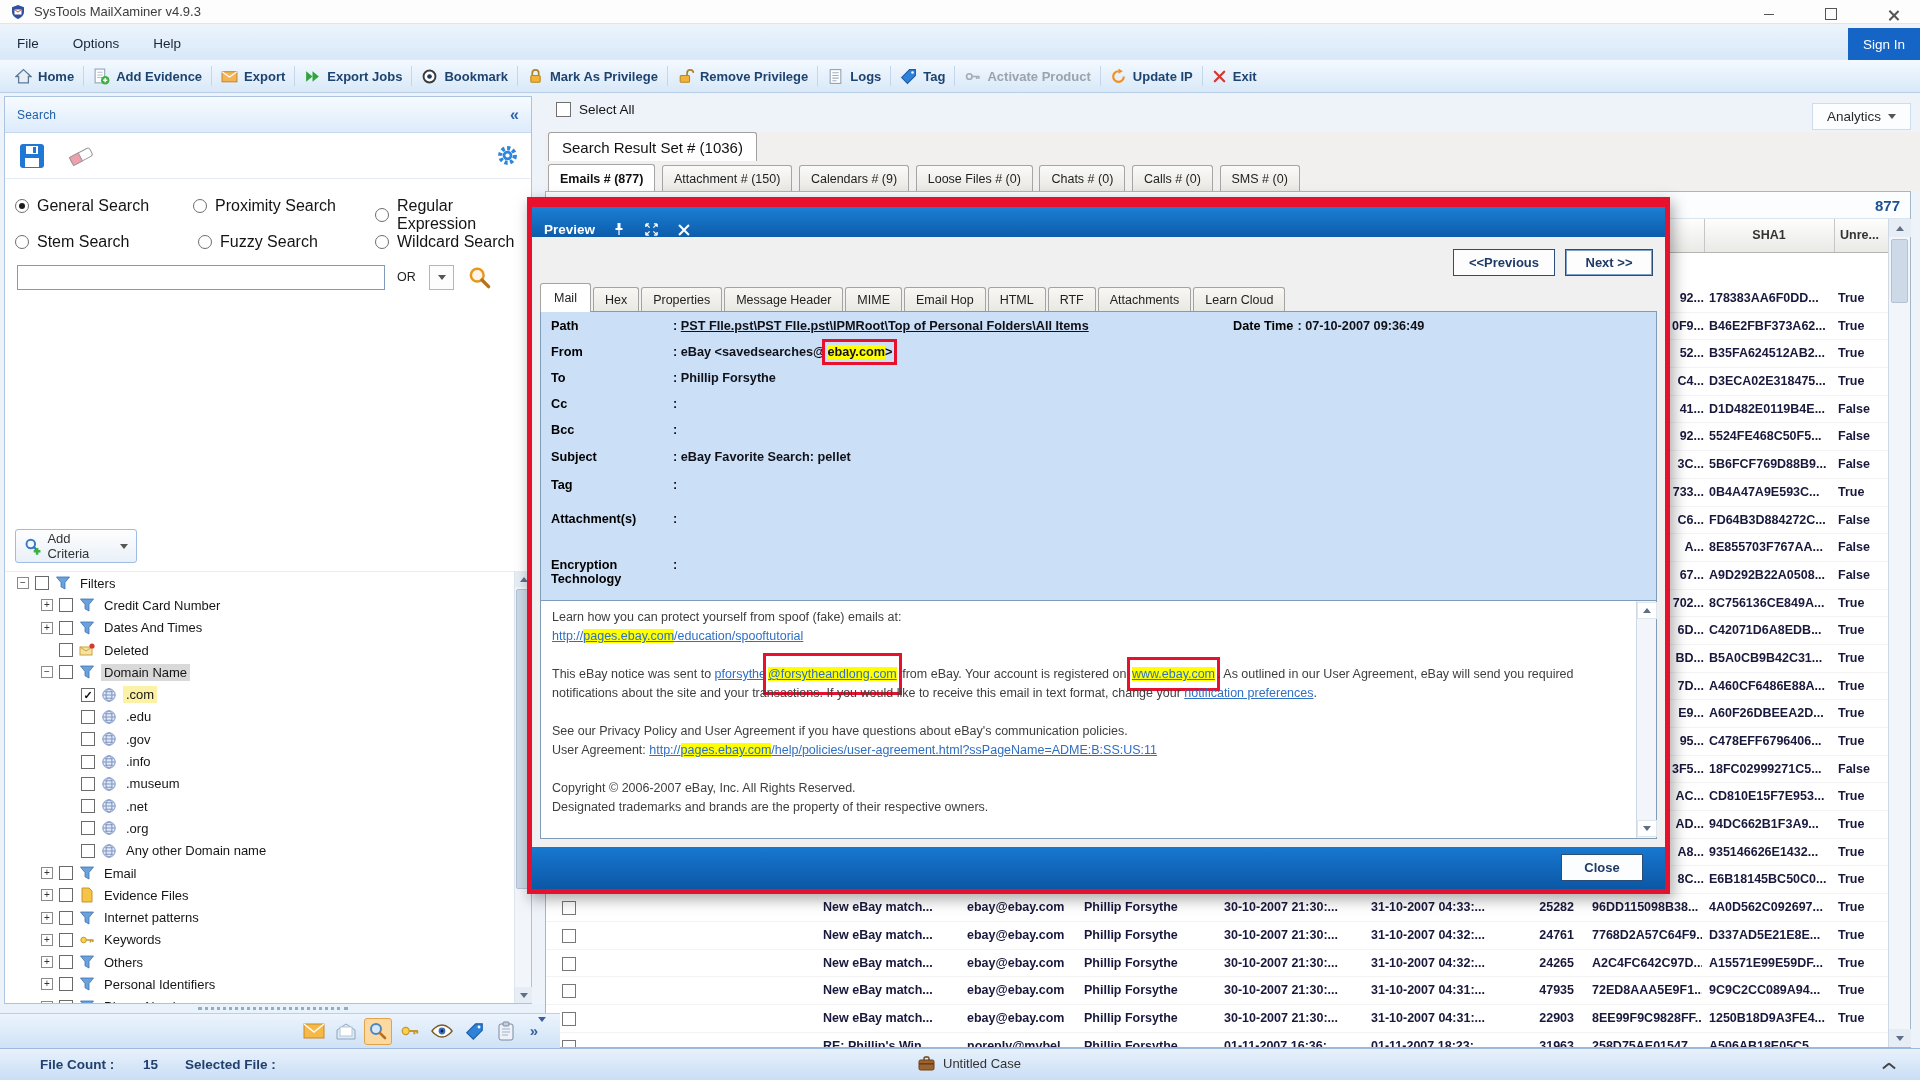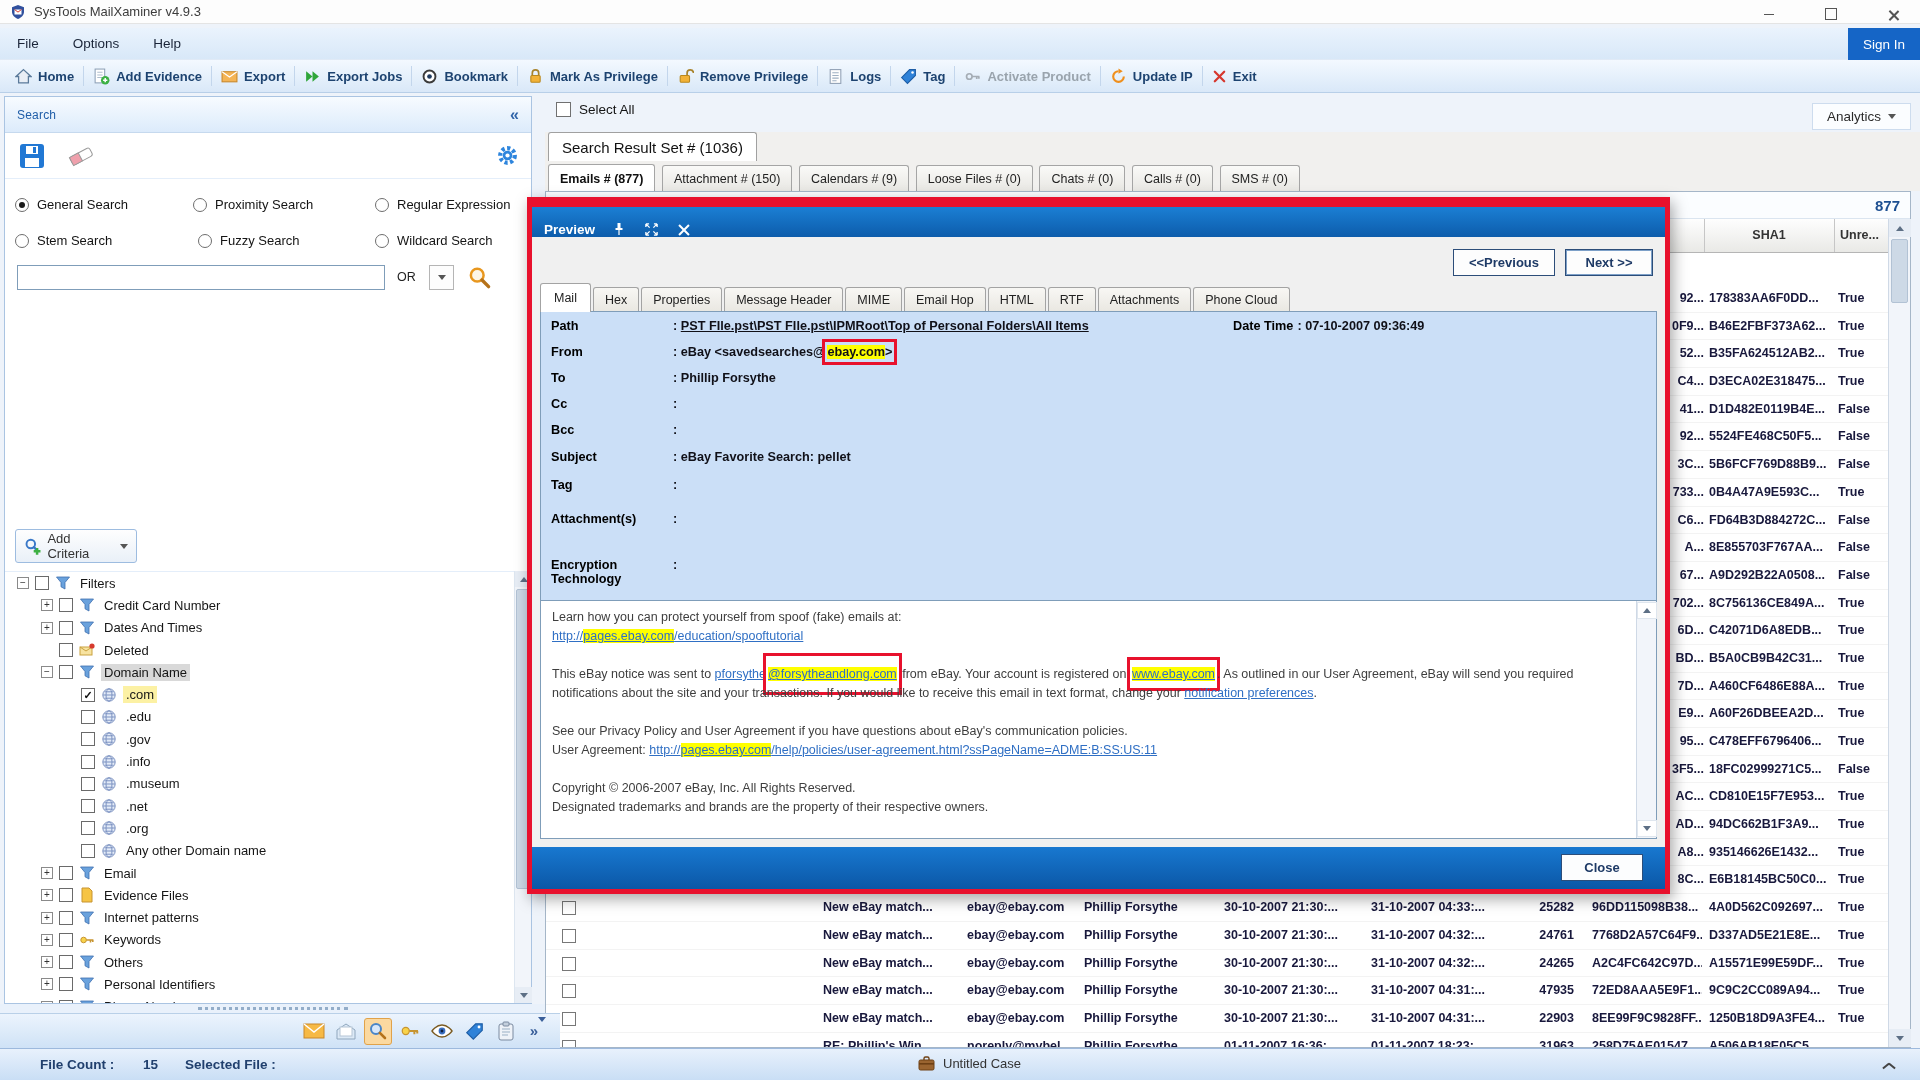--- a/index.html
+++ b/index.html
@@ -26,21 +26,21 @@
   #maintoolbar{position:absolute;left:0;top:60px;width:1920px;height:33px;background:linear-gradient(#f3f9ff,#d9e8f8);border-bottom:1px solid #b8cfe8;display:flex;align-items:center;padding-left:6px}
   .titem{display:flex;align-items:center;gap:6px;padding:0 9px;font-weight:bold;font-size:13px;color:#1d4370;height:100%}
   .titem.dis{color:#9aa4ad}
   .tsep{width:1px;height:20px;background:#c3d6ec}
   
   #sidebar{position:absolute;left:4px;top:96px;width:528px;height:908px;background:#fff;border:1px solid #aac4e2}
   #sbhead{height:36px;background:linear-gradient(#f7fbff,#dcebfb);border-bottom:1px solid #c6d9ee;display:flex;align-items:center;padding:0 12px}
   #sbtitle{color:#1f5da8;font-size:12px;font-weight:normal;letter-spacing:.2px}
   #sbcollapse{margin-left:auto;color:#2f63a8;font-size:16px;font-weight:bold}
   #sbtoolsrow{position:absolute;left:0;top:36px;width:100%;height:46px;border-bottom:1px solid #e4eefa}
-  .mode{position:absolute;display:flex;align-items:center;gap:8px;font-size:13px;color:#141414}
+  .mode{position:absolute;display:flex;align-items:center;gap:8px;font-size:16px;color:#141414}
   .m1{left:10px;top:100px}.m2{left:188px;top:100px}.m3{left:370px;top:100px}
   .m4{left:10px;top:136px}.m5{left:193px;top:136px}.m6{left:370px;top:136px}
   .radio{width:14px;height:14px;border:1px solid #6e6e6e;border-radius:50%;background:#fff;position:relative;flex:none}
   .radio.sel::before{content:"";position:absolute;left:3px;top:3px;width:6px;height:6px;border-radius:50%;background:#1a1a1a}
   #searchrow{position:absolute;left:0;top:168px;width:100%;height:30px}
   #searchbox{position:absolute;left:12px;top:0;width:368px;height:25px;border:1px solid #7f9db9;font-size:13px;padding:0 5px}
   #orlbl{position:absolute;left:392px;top:5px;font-size:12.5px;color:#222}
   .ddbtn{position:absolute;left:424px;top:0;width:25px;height:25px;background:#fdfdfd;border:1px solid #b5b5b5;display:flex;align-items:center;justify-content:center}
   .caret{width:0;height:0;border-left:4px solid transparent;border-right:4px solid transparent;border-top:5px solid #555}
   #sbmag{position:absolute;left:462px;top:0}
@@ -1079,21 +1079,21 @@
     <div id="dtabs">
       <span class="dtab on">Mail</span>
       <span class="dtab">Hex</span>
       <span class="dtab">Properties</span>
       <span class="dtab">Message Header</span>
       <span class="dtab">MIME</span>
       <span class="dtab">Email Hop</span>
       <span class="dtab">HTML</span>
       <span class="dtab">RTF</span>
       <span class="dtab">Attachments</span>
-      <span class="dtab">Phone Cloud</span>
+      <span class="dtab">Learn Cloud</span>
     </div>
     <div id="dpanel">
       <div id="dfields">
         <div class="frow fr1">
           <span class="flabel">Path</span>
           <span class="fval"><span>: </span><span class="ulink">PST FIle.pst\PST FIle.pst\IPMRoot\Top of Personal Folders\All Items</span></span>
         </div>
         <div class="frow fr2">
           <span class="flabel">From</span>
           <span class="fval"><span>: eBay &lt;savedsearches@</span><span class="rbox rboxsm"><span class="hl">ebay.com</span><span>&gt;</span></span></span>

